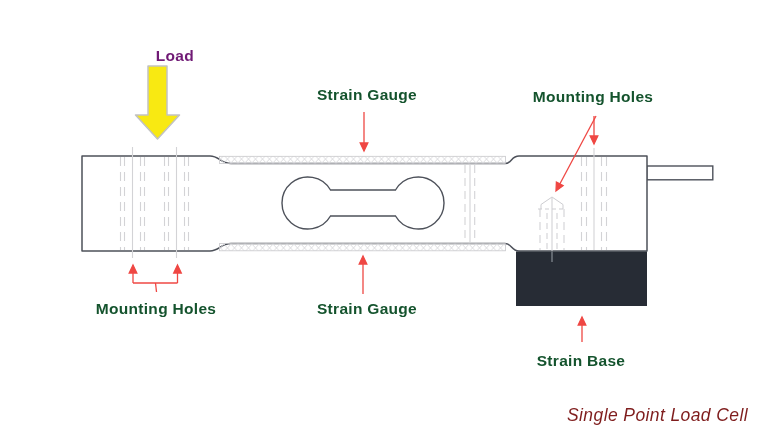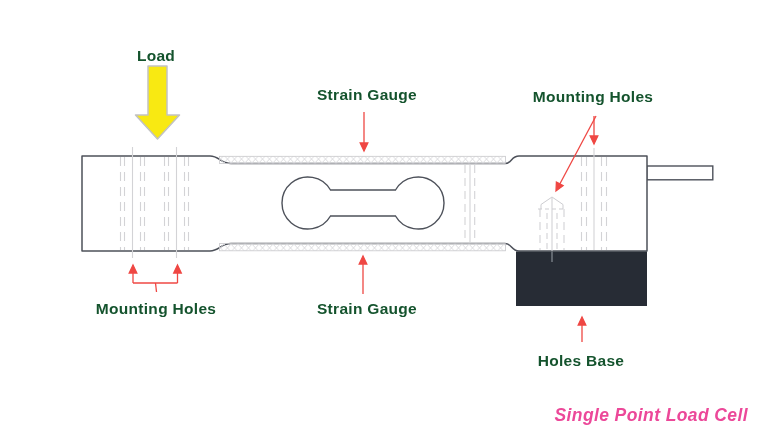--- a/index.html
+++ b/index.html
@@ -5,24 +5,24 @@
   html,body{margin:0;padding:0;background:#ffffff;}
   .stage{
     position:relative;width:768px;height:447px;background:#ffffff;overflow:hidden;
     font-family:"Liberation Sans",sans-serif;
   }
   .stage svg{position:absolute;left:0;top:0;}
   .lbl{
     position:absolute;text-align:center;font-weight:bold;font-size:15.5px;
     color:#14532d;letter-spacing:.3px;line-height:1.1;white-space:nowrap;
   }
-  .lbl.red{color:#14532d;}
+  .lbl.red{color:#701a75;text-align:right;}
   .title{
-    position:absolute;font-style:italic;font-weight:700;font-size:17.5px;
-    color:#ec4899;text-align:right;letter-spacing:.4px;white-space:nowrap;
+    position:absolute;font-style:italic;font-weight:400;font-size:17.5px;
+    color:#7f1d1d;text-align:right;letter-spacing:.4px;white-space:nowrap;
   }
 </style>
 </head>
 <body>
 
 <div class="stage">
 
   <svg width="768" height="447" viewBox="0 0 768 447">
     <defs>
       <pattern id="xh" width="7" height="7.4" patternUnits="userSpaceOnUse">
@@ -130,17 +130,17 @@
   <div class="lbl red" style="left:118px;top:47px;width:76px;">Load</div>
 
   <div class="lbl" style="left:297px;top:86px;width:140px;">Strain Gauge</div>
 
   <div class="lbl" style="left:523px;top:88px;width:140px;">Mounting Holes</div>
 
   <div class="lbl" style="left:86px;top:300px;width:140px;">Mounting Holes</div>
 
   <div class="lbl" style="left:297px;top:300px;width:140px;">Strain Gauge</div>
 
-  <div class="lbl" style="left:521px;top:352px;width:120px;">Holes Base</div>
+  <div class="lbl" style="left:521px;top:352px;width:120px;">Strain Base</div>
 
   <div class="title" style="left:538px;top:405px;width:210px;">Single Point Load Cell</div>
 
 </div>
 
 </body></html>

